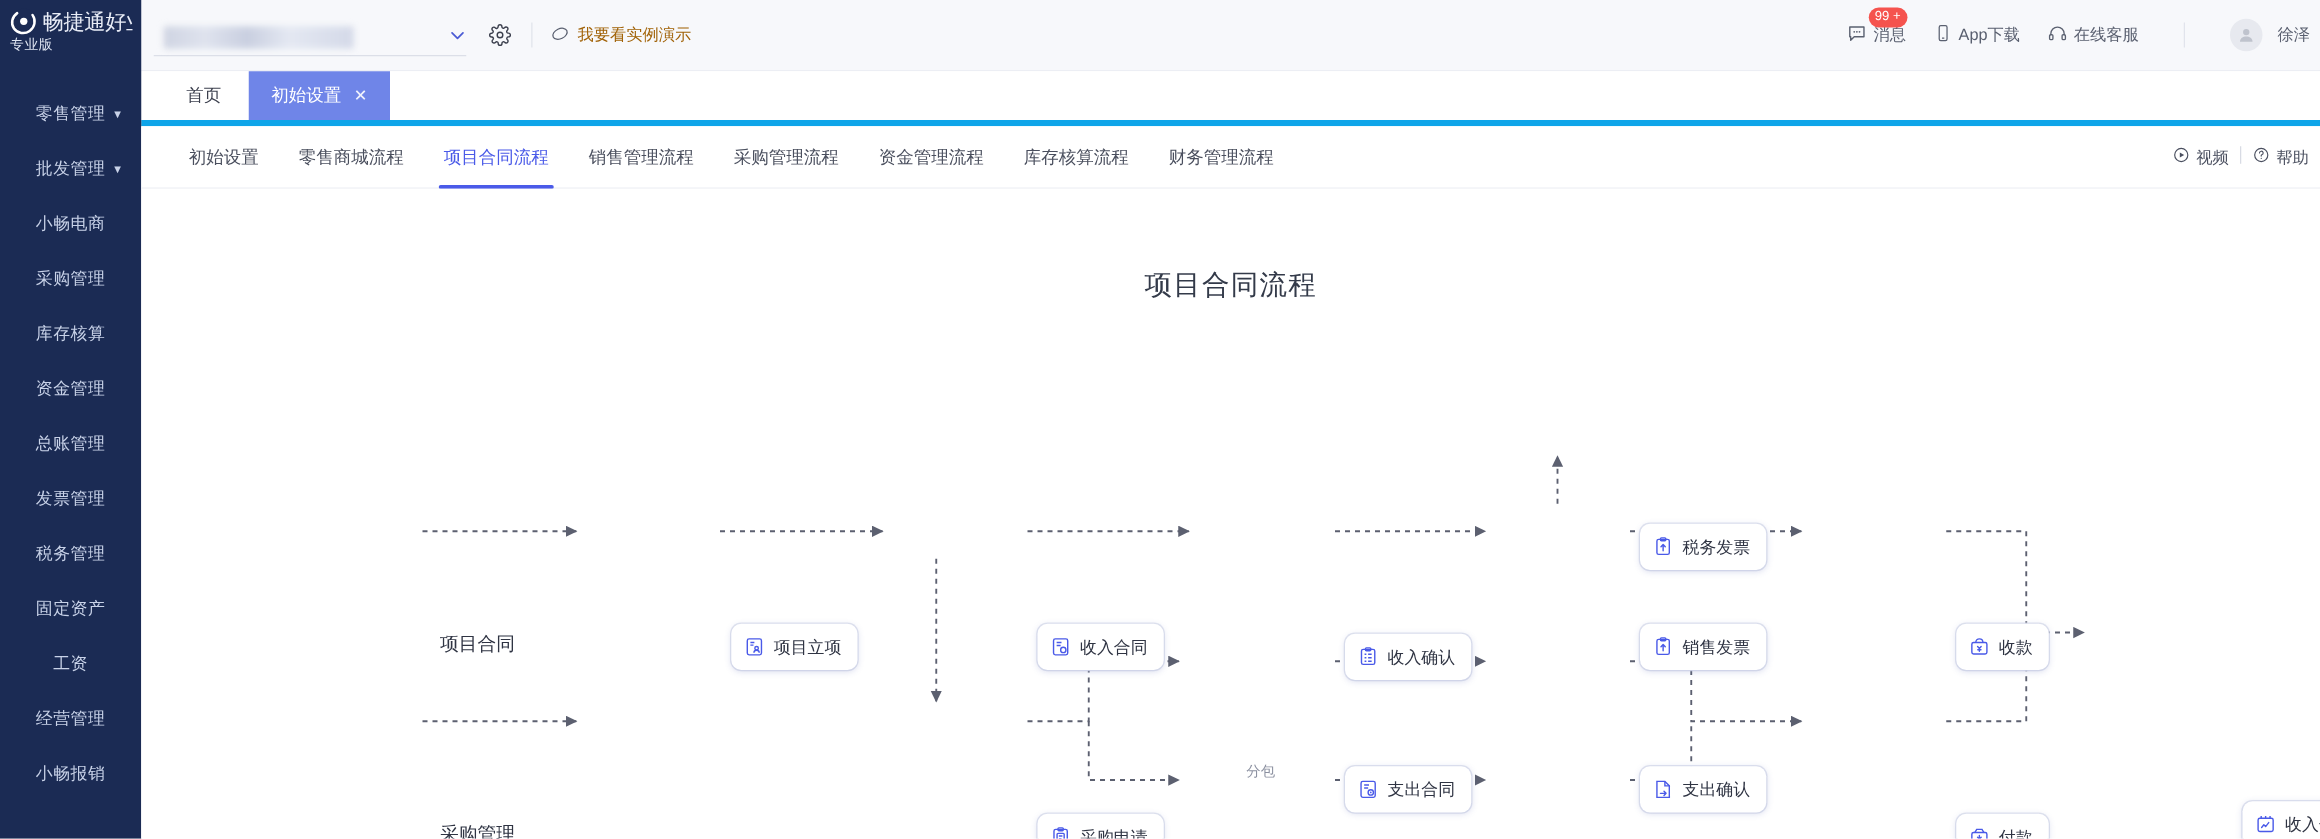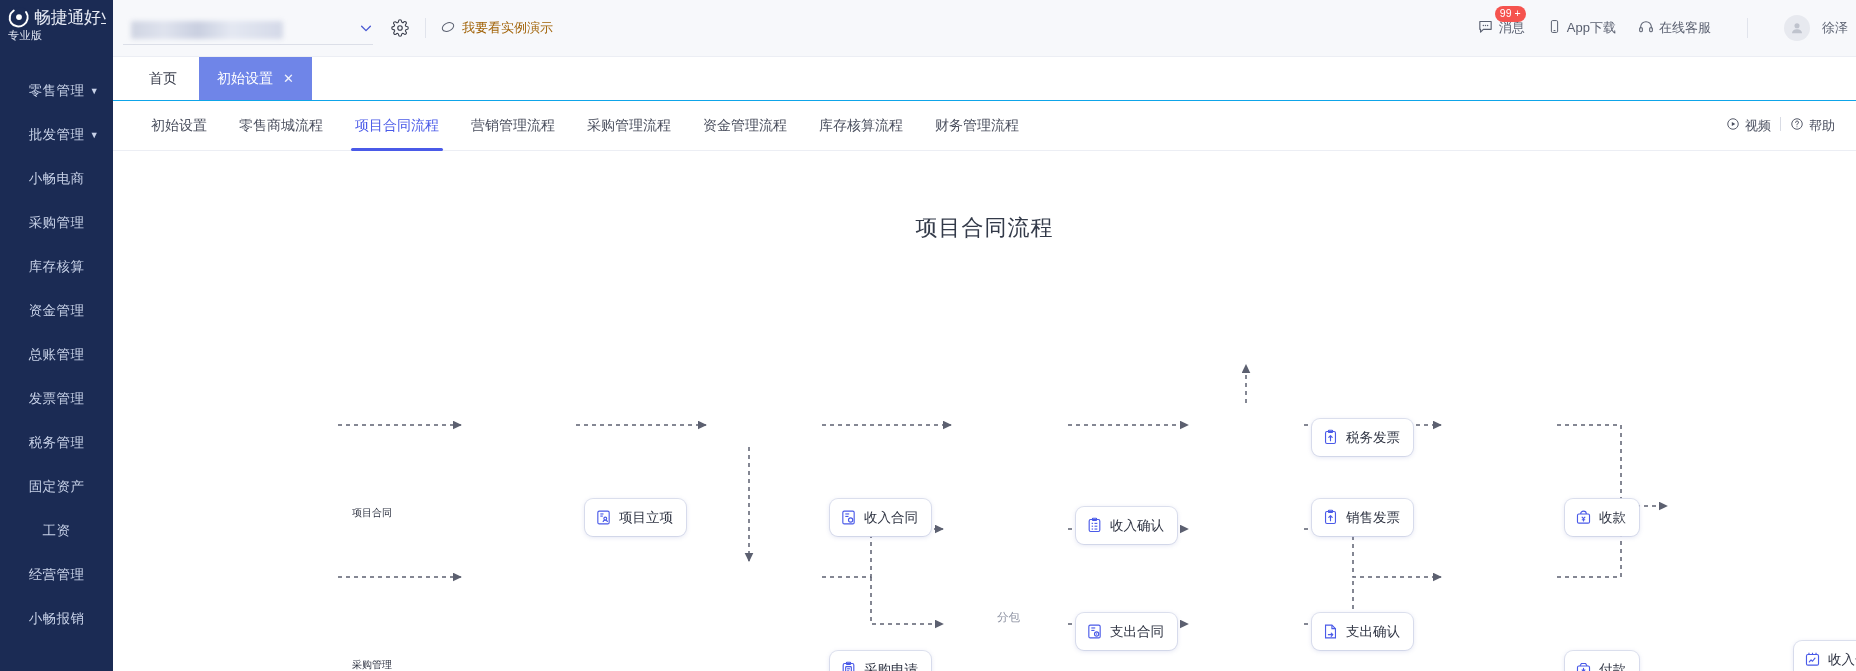--- a/index.html
+++ b/index.html
@@ -95,21 +95,21 @@
   .avatar {
     width: 26px; height: 26px; border-radius: 50%;
     background: #e7e9ef; display:flex; align-items:center; justify-content:center;
   }
   .user-name { color:#5a6070; font-size:13px; white-space:nowrap; }
 
   
   .tabstrip {
     height: 44px; flex: 0 0 44px; background:#fff;
     display:flex; align-items: stretch;
-    border-bottom: 1px solid #0ea5e9;
+    border-bottom: 5px solid #0ea5e9;
     padding-left: 14px;
   }
   .tab {
     min-width: 72px; padding: 0 18px;
     display:flex; align-items:center; justify-content:center;
     font-size: 14px; color:#3b3f4d; cursor:pointer; user-select:none;
   }
   .tab.active { background: #6f85e8; color:#fff; }
   .tab .tab-close { margin-left: 10px; font-size: 13px; opacity:.9; }
 
@@ -124,21 +124,21 @@
     height: 50px; display:flex; align-items:center; position:relative;
     padding: 0 16px; font-size: 14px; color:#4a4f5e; cursor:pointer; white-space:nowrap;
   }
   .subtab.active { color:#4a5ae8; }
   .subtab.active::after {
     content:""; position:absolute; left: 12px; right: 12px; bottom: 0;
     height: 2.5px; background:#4a5ae8; border-radius:2px;
   }
   .subtabs-right {
     margin-left:auto; display:flex; align-items:flex-start; gap:0;
-    padding-right: 12px; font-size: 13px; color:#4b5060;
+    padding-right: 0; font-size: 13px; color:#4b5060;
   }
   .str-item { display:flex; align-items:center; gap:5px; cursor:pointer; padding: 0 9px;}
   .str-sep { width:1px; height:14px; background:#d8dbe4; }
 
   
   .canvas { flex: 1 1 auto; position: relative; background:#fff; overflow:hidden;}
   .flow-title {
     position:absolute; top: 62px; left: 0; right: 0;
     text-align:center; font-size: 22px; color:#333a49; letter-spacing:1px;
   }
@@ -147,21 +147,21 @@
   .node {
     position:absolute; height: 37px;
     background:#fff; border-radius: 8px;
     box-shadow: 0 1px 5px rgba(90,105,180,.22), 0 0 0 1px rgba(225,228,240,.9);
     display:flex; align-items:center; gap: 7px;
     padding: 0 13px 0 10px; white-space:nowrap;
     font-size: 13.5px; color:#2f3443; cursor:pointer;
   }
   .node .nicon { width:17px; height:17px; flex:0 0 17px; display:flex; align-items:center; justify-content:center;}
   .rowlabel {
-    position:absolute; font-size: 10px; color:#2f3443; white-space:nowrap;
+    position:absolute; font-size: 15px; color:#2f3443; white-space:nowrap;
   }
   .edgelabel {
     position:absolute; font-size: 11.5px; color:#8b90a0; white-space:nowrap;
   }
   svg.edges { position:absolute; left:0; top:0; width:100%; height:100%; pointer-events:none; }
 </style>
 </head>
 <body>
 
 <div class="app">
@@ -312,21 +312,21 @@
       <div class="subtab">
           <span>初始设置</span>
         </div>
       <div class="subtab">
           <span>零售商城流程</span>
         </div>
       <div class="subtab active">
           <span>项目合同流程</span>
         </div>
       <div class="subtab">
-          <span>营销管理流程</span>
+          <span>销售管理流程</span>
         </div>
       <div class="subtab">
           <span>采购管理流程</span>
         </div>
       <div class="subtab">
           <span>资金管理流程</span>
         </div>
       <div class="subtab">
           <span>库存核算流程</span>
         </div>

